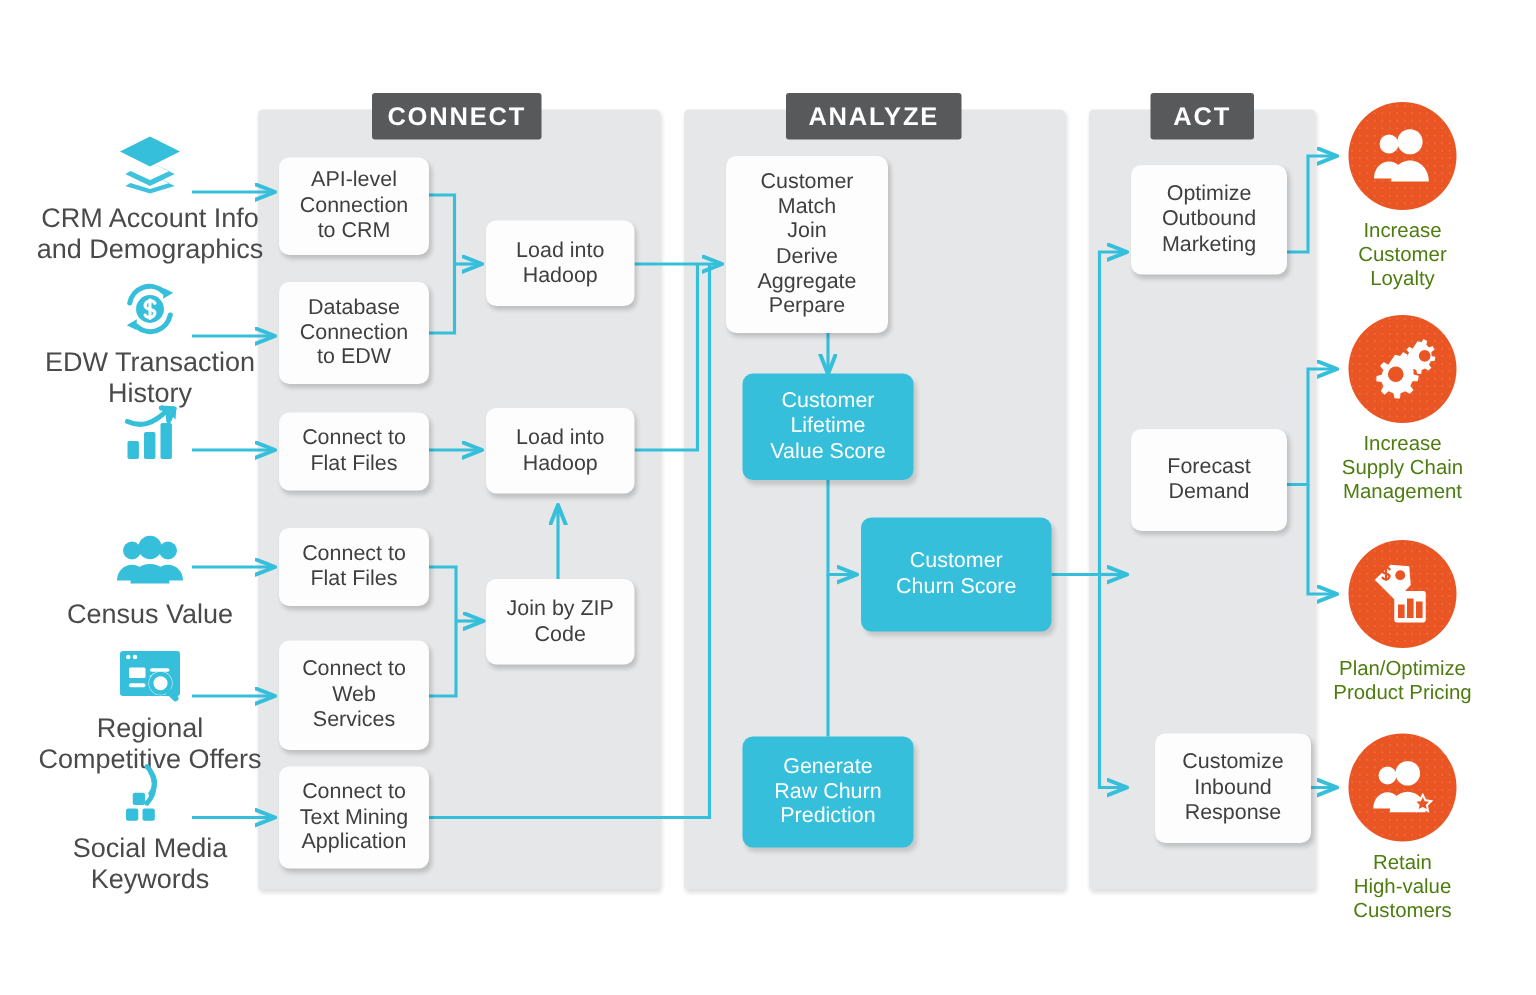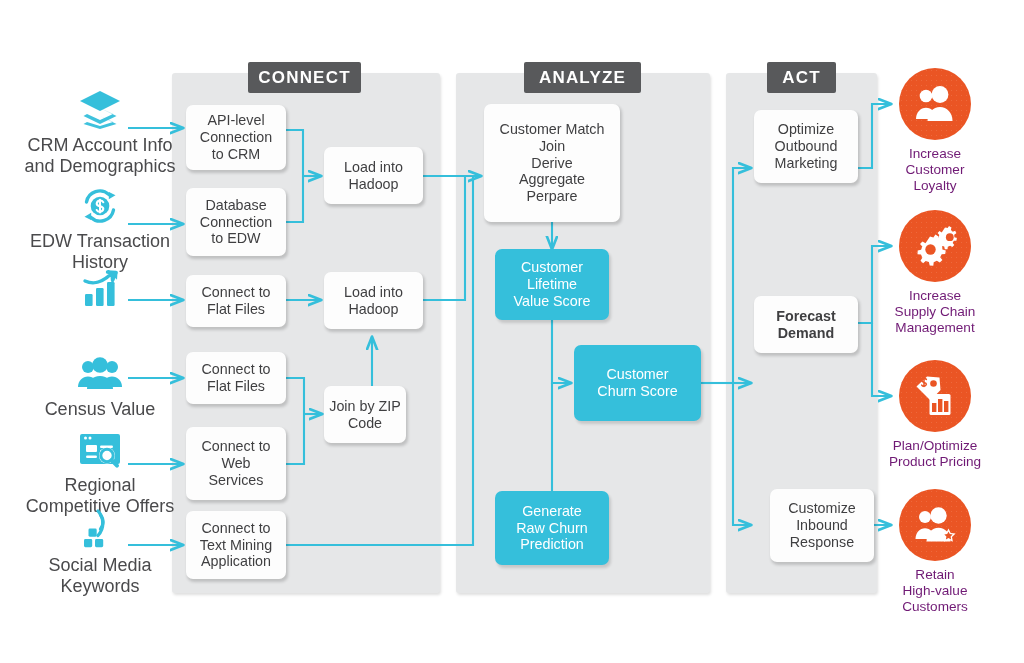--- a/index.html
+++ b/index.html
@@ -27,21 +27,21 @@
        font-size:18px;line-height:1.16;width:190px;}
   .out{position:absolute;display:flex;flex-direction:column;
        align-items:center;}
   .out-circ{width:72px;height:72px;border-radius:50%;background:#ea5524;
        display:flex;align-items:center;justify-content:center;
        position:relative;overflow:hidden;}
   .out-circ .dots{position:absolute;inset:0;border-radius:50%;
        background-image:radial-gradient(#f07a50 0.9px, transparent 1px);
        background-size:5px 5px;opacity:.55;}
   .out-circ svg{position:relative;z-index:2;}
-  .out-lab{margin-top:6px;text-align:center;color:#701a75;
+  .out-lab{margin-top:6px;text-align:center;color:#4d7c0f;
        font-size:13.6px;line-height:1.17;width:150px;}
   .ln{stroke:#35bfdb;stroke-width:2.1;fill:none;}
 </style>
 </head>
 <body>
 
 <div id="stage">
 
   <div class="panel" style="left:172px;top:73px;width:268px;height:520px;"></div>
   <div class="panel" style="left:456px;top:73px;width:254px;height:520px;"></div>
@@ -219,41 +219,41 @@
   <div class="node" style="left:186px;top:511px;width:100px;height:68px;">
     <span>Connect to<br>Text Mining<br>Application</span>
     </div>
 
   <div class="node" style="left:324px;top:147px;width:99px;height:57px;">
     <span>Load into<br>Hadoop</span>
     </div>
   <div class="node" style="left:324px;top:272px;width:99px;height:57px;">
     <span>Load into<br>Hadoop</span>
     </div>
-  <div class="node" style="left:324px;top:386px;width:82px;height:57px;">
+  <div class="node" style="left:324px;top:386px;width:99px;height:57px;">
     <span>Join by ZIP<br>Code</span>
     </div>
 
-  <div class="node" style="left:484px;top:104px;width:136px;height:118px;">
+  <div class="node" style="left:484px;top:104px;width:108px;height:118px;">
     <span>Customer Match<br>Join<br>Derive<br>Aggregate<br>Perpare</span>
     </div>
   <div class="node accent" style="left:495px;top:249px;width:114px;height:71px;">
     <span>Customer<br>Lifetime<br>Value Score</span>
     </div>
   <div class="node accent" style="left:574px;top:345px;width:127px;height:76px;">
     <span>Customer<br>Churn Score</span>
     </div>
   <div class="node accent" style="left:495px;top:491px;width:114px;height:74px;">
     <span>Generate<br>Raw Churn<br>Prediction</span>
     </div>
 
   <div class="node" style="left:754px;top:110px;width:104px;height:73px;">
     <span>Optimize<br>Outbound<br>Marketing</span>
     </div>
-  <div class="node" style="left:754px;top:296px;width:104px;height:57px;font-weight:bold;">
+  <div class="node" style="left:754px;top:286px;width:104px;height:68px;">
     <span>Forecast<br>Demand</span>
     </div>
   <div class="node" style="left:754px;top:489px;width:104px;height:73px;margin-left:16px;">
     <span>Customize<br>Inbound<br>Response</span>
     </div>
 
   <div class="out" style="left:860px;top:68px;width:150px;">
     <div class="out-circ">
       <div class="dots"></div>
       <svg width="46" height="42" viewBox="0 0 46 42">

